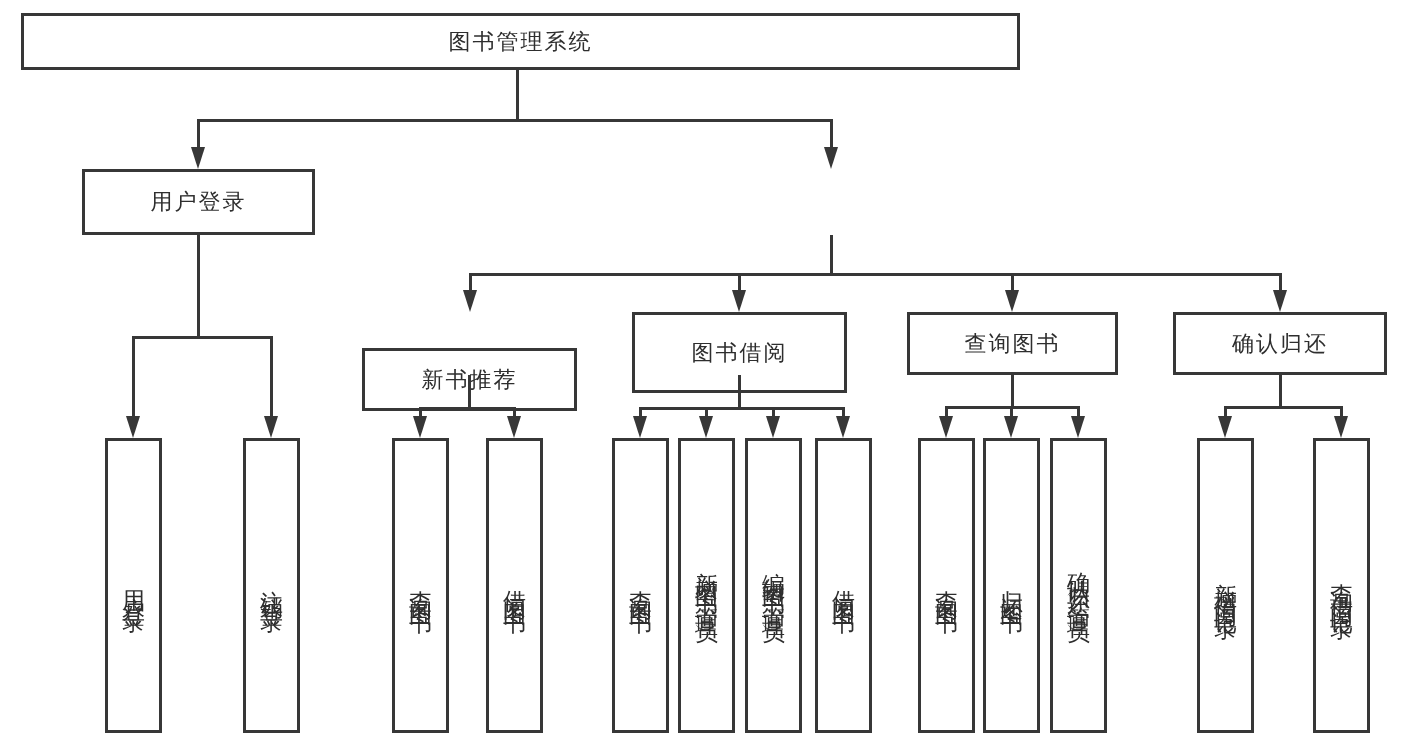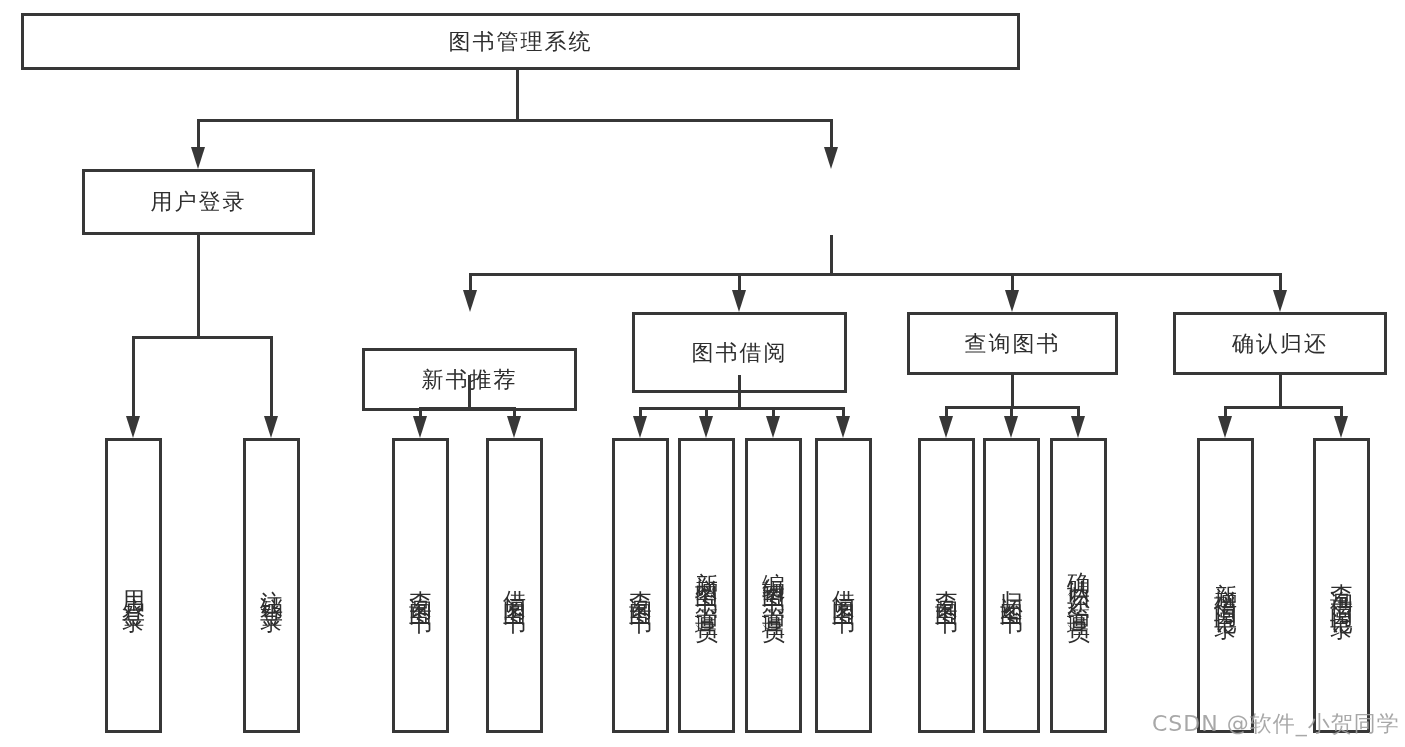--- a/index.html
+++ b/index.html
@@ -172,15 +172,14 @@
     <span class="vtext">确认归还（管理员）</span>
   </div>
 
   <div class="box vbox" style="left:1197px; top:438px; width:57px; height:295px;">
     <span class="vtext">新增借阅记录</span>
   </div>
   <div class="box vbox" style="left:1313px; top:438px; width:57px; height:295px;">
     <span class="vtext">查询借阅记录</span>
   </div>
 
-  <div class="watermark">CSDN @软件_小贺同学</div>
 
 </div>
 
 </body></html>

